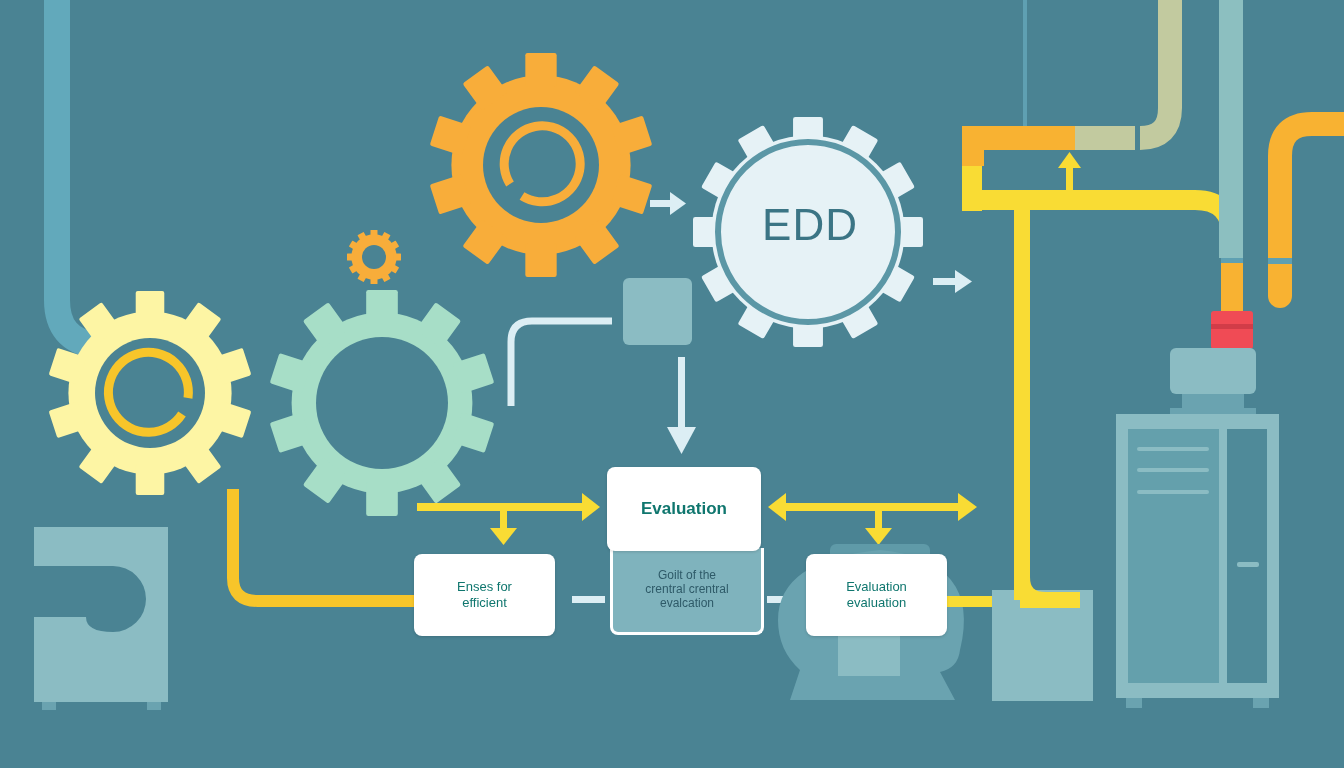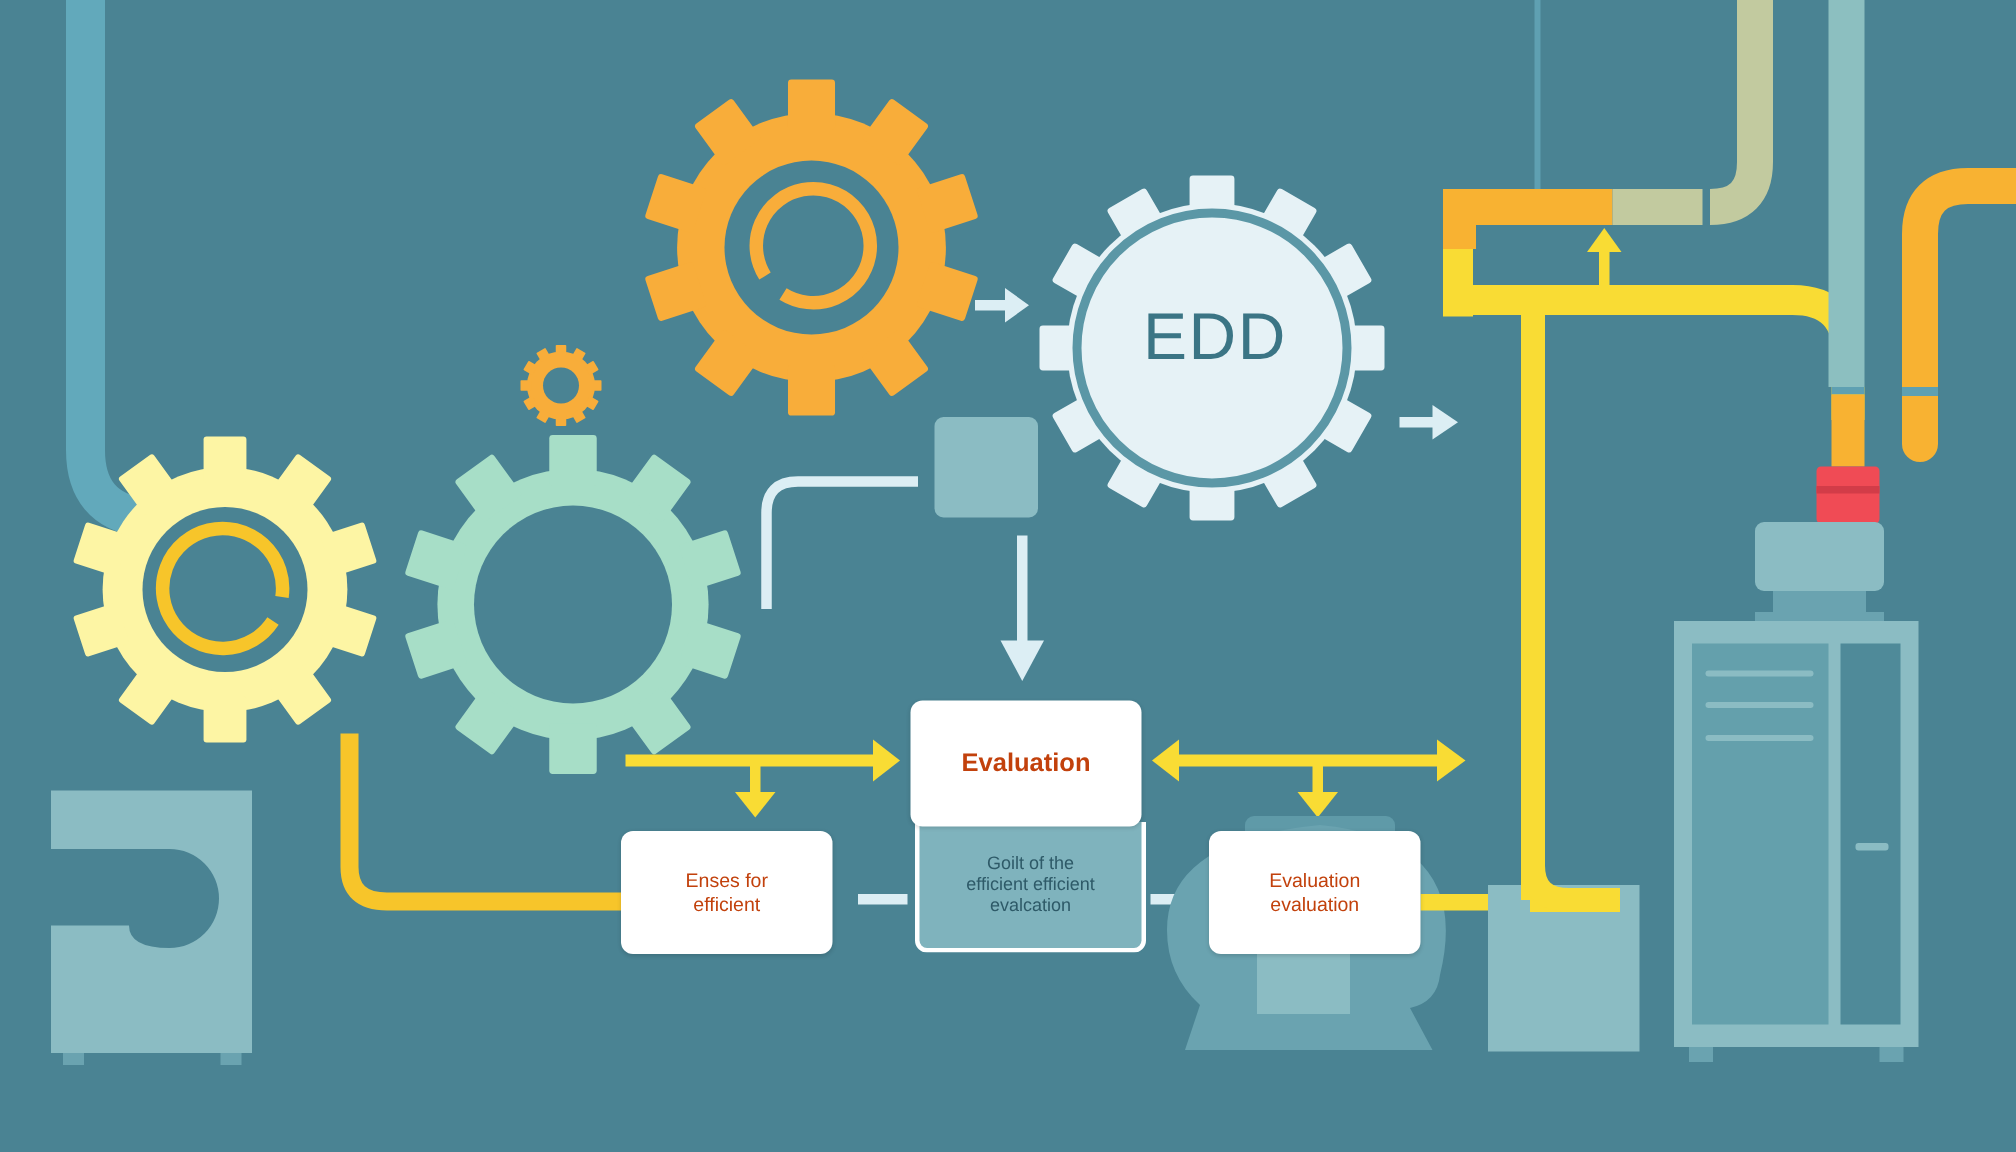--- a/index.html
+++ b/index.html
@@ -1,18 +1,18 @@
 <!DOCTYPE html>
 <html><head>
 <meta charset="utf-8">
 <style>
   html, body { margin: 0; padding: 0; }
   body { width: 1344px; height: 768px; overflow: hidden; background: #4a8393; position: relative; font-family: "Liberation Sans", "DejaVu Sans", sans-serif; }
   svg.scene { position: absolute; left: 0; top: 0; }
-  .box { position: absolute; background: #ffffff; border-radius: 8px; display: flex; align-items: center; justify-content: center; text-align: center; color: #c2410c; box-shadow: 0 1px 3px rgba(0,0,0,0.15); }
+  .box { position: absolute; background: #ffffff; border-radius: 8px; display: flex; align-items: center; justify-content: center; text-align: center; color: #0f766e; box-shadow: 0 1px 3px rgba(0,0,0,0.15); }
   .box span { display: block; }
   .box-main { left: 607px; top: 467px; width: 154px; height: 84px; font-size: 17px; font-weight: bold; z-index: 3; }
   .box-sub { left: 610px; top: 548px; width: 148px; height: 84px; background: #7fb3bd; border: 3px solid #ffffff; border-top: none; border-radius: 0 0 8px 8px; color: #2e5a68; font-size: 12px; line-height: 1.15; flex-direction: column; box-shadow: none; z-index: 2; }
   .box-left { left: 414px; top: 554px; width: 141px; height: 82px; font-size: 13px; line-height: 1.2; flex-direction: column; z-index: 3; }
   .box-right { left: 806px; top: 554px; width: 141px; height: 82px; font-size: 13px; line-height: 1.2; flex-direction: column; z-index: 3; }
   .edd-label { position: absolute; left: 745px; top: 200px; width: 130px; text-align: center; font-size: 44px; font-weight: normal; color: #3b7585; letter-spacing: 1px; z-index: 3; }
 </style>
 </head>
 <body>
 
@@ -178,21 +178,21 @@
 </svg>
 
 <div class="edd-label">EDD</div>
 
 <div class="box box-main">
   <span>Evaluation</span>
 </div>
 
 <div class="box box-sub">
   <span>Goilt of the</span>
-  <span>efficient efficient</span>
+  <span>crentral crentral</span>
   <span>evalcation</span>
 </div>
 
 <div class="box box-left">
   <span>Enses for</span>
   <span>efficient</span>
 </div>
 
 <div class="box box-right">
   <span>Evaluation</span>

